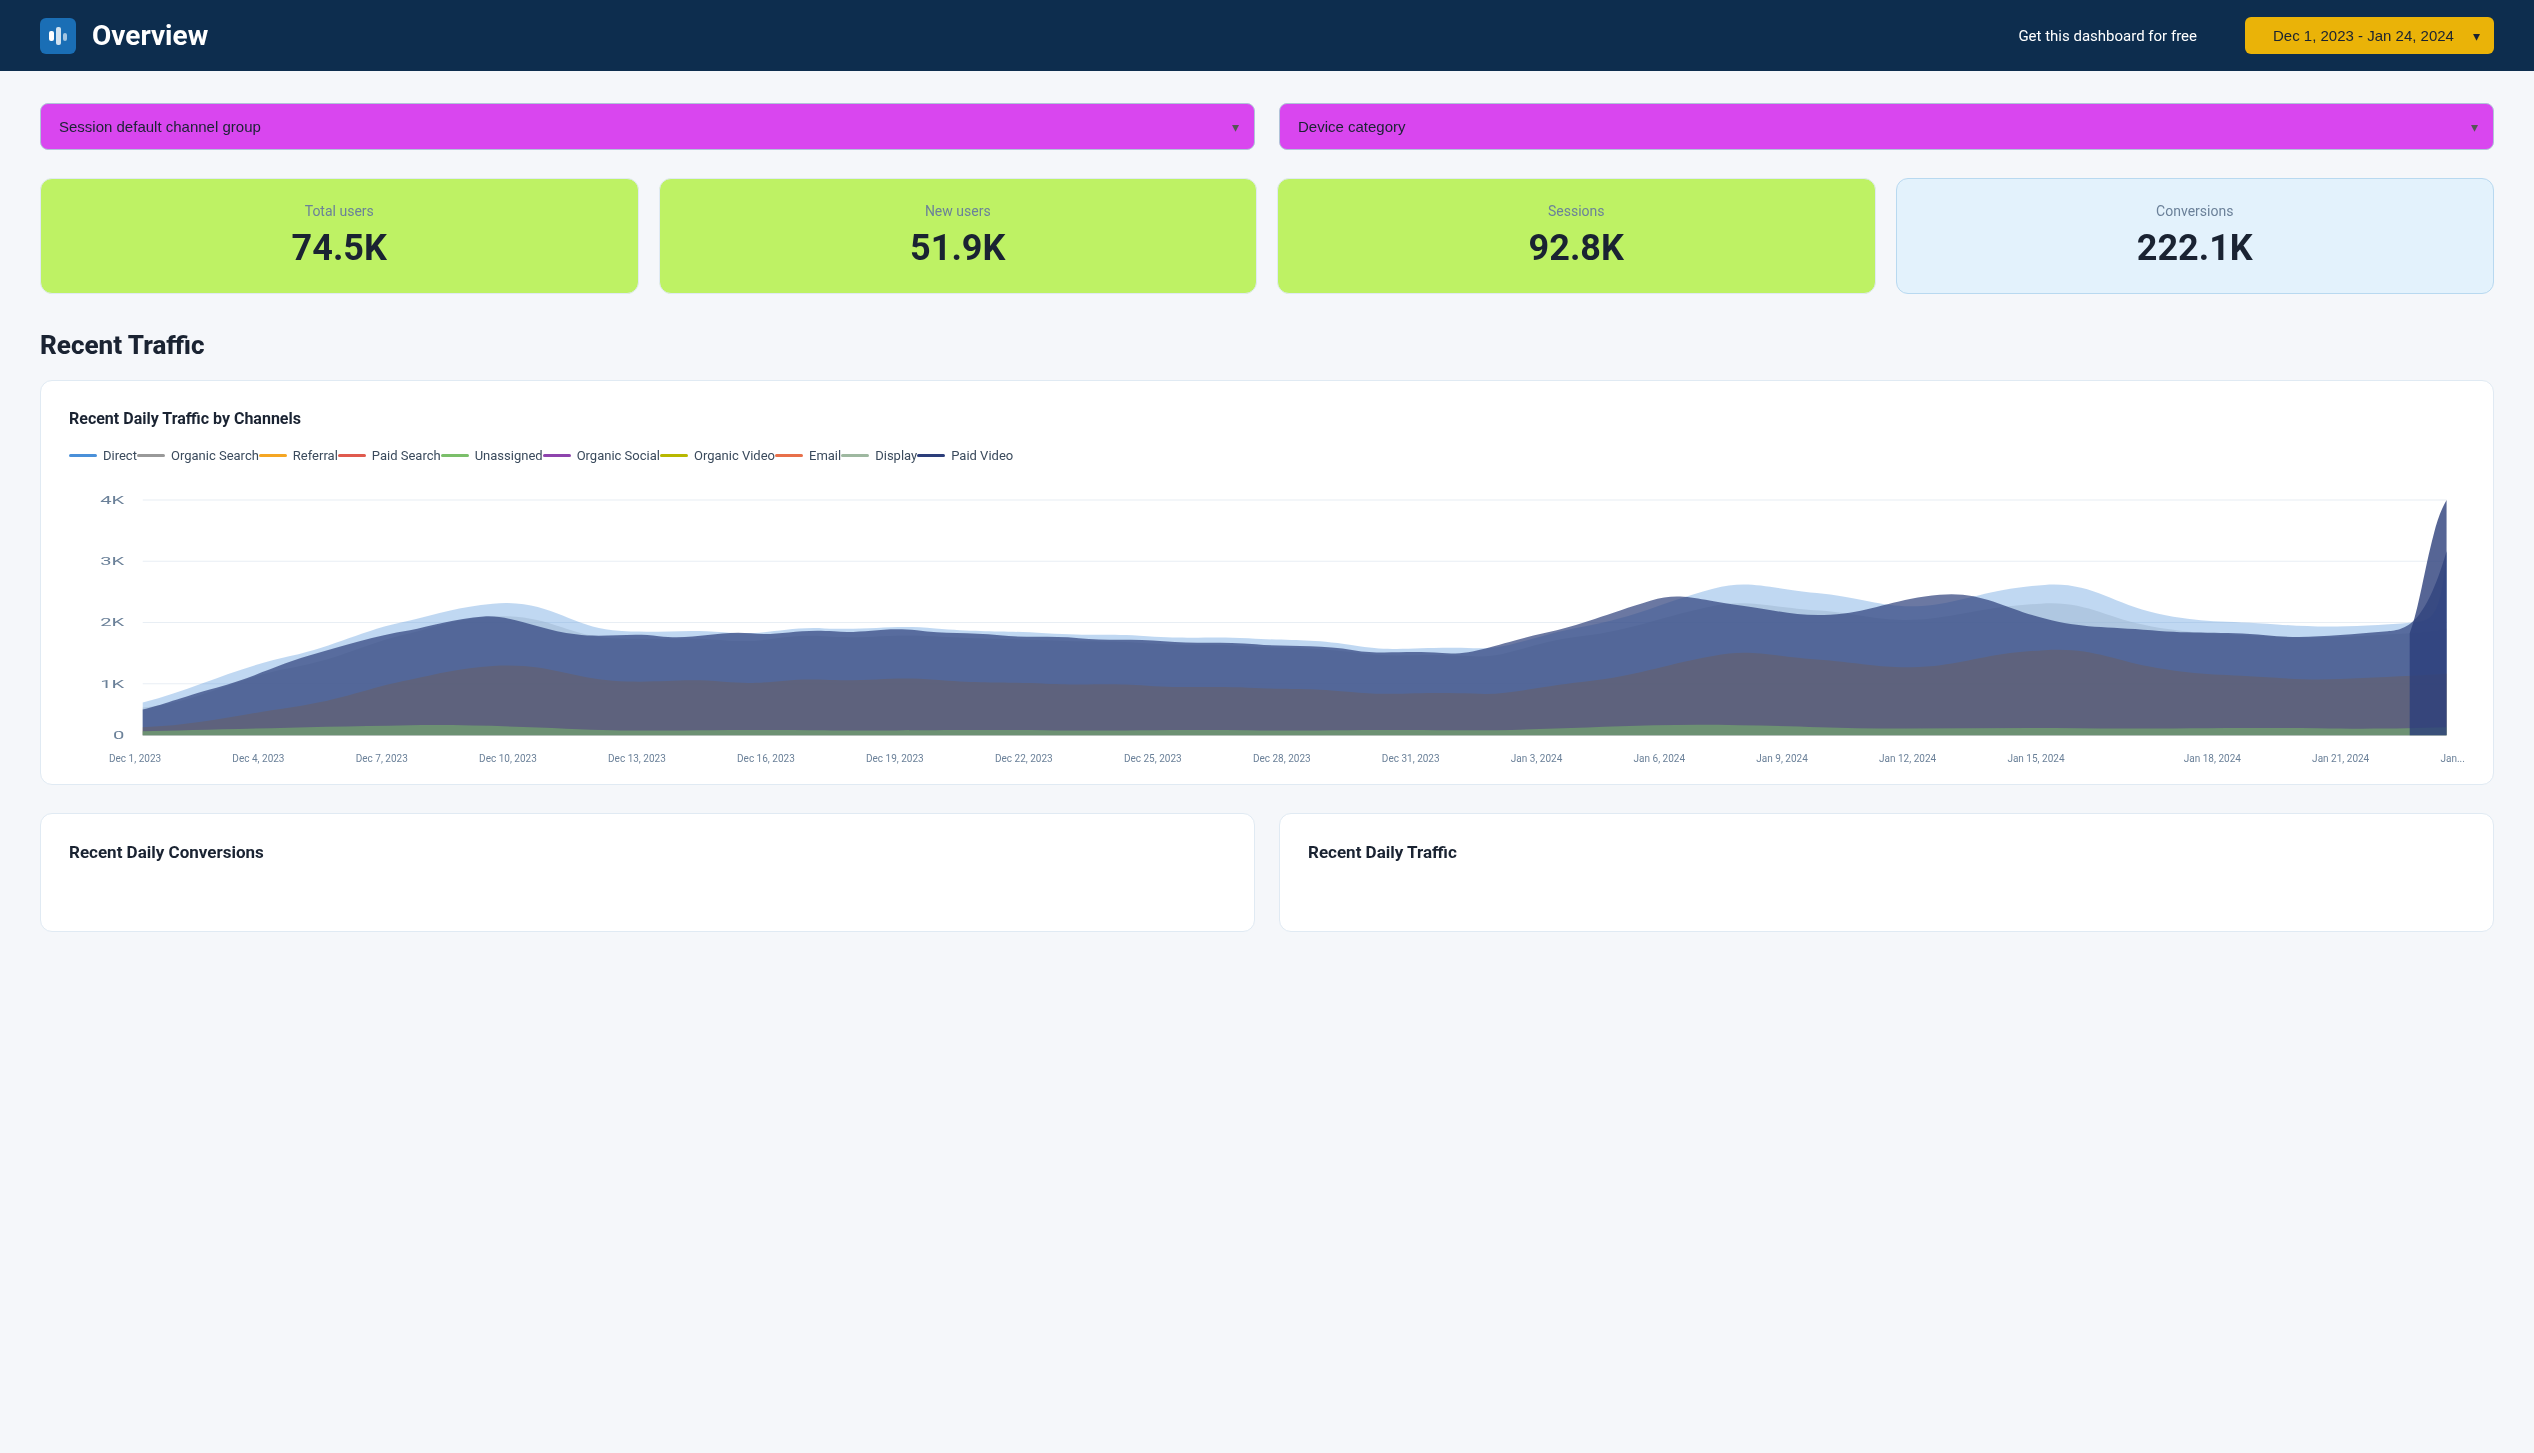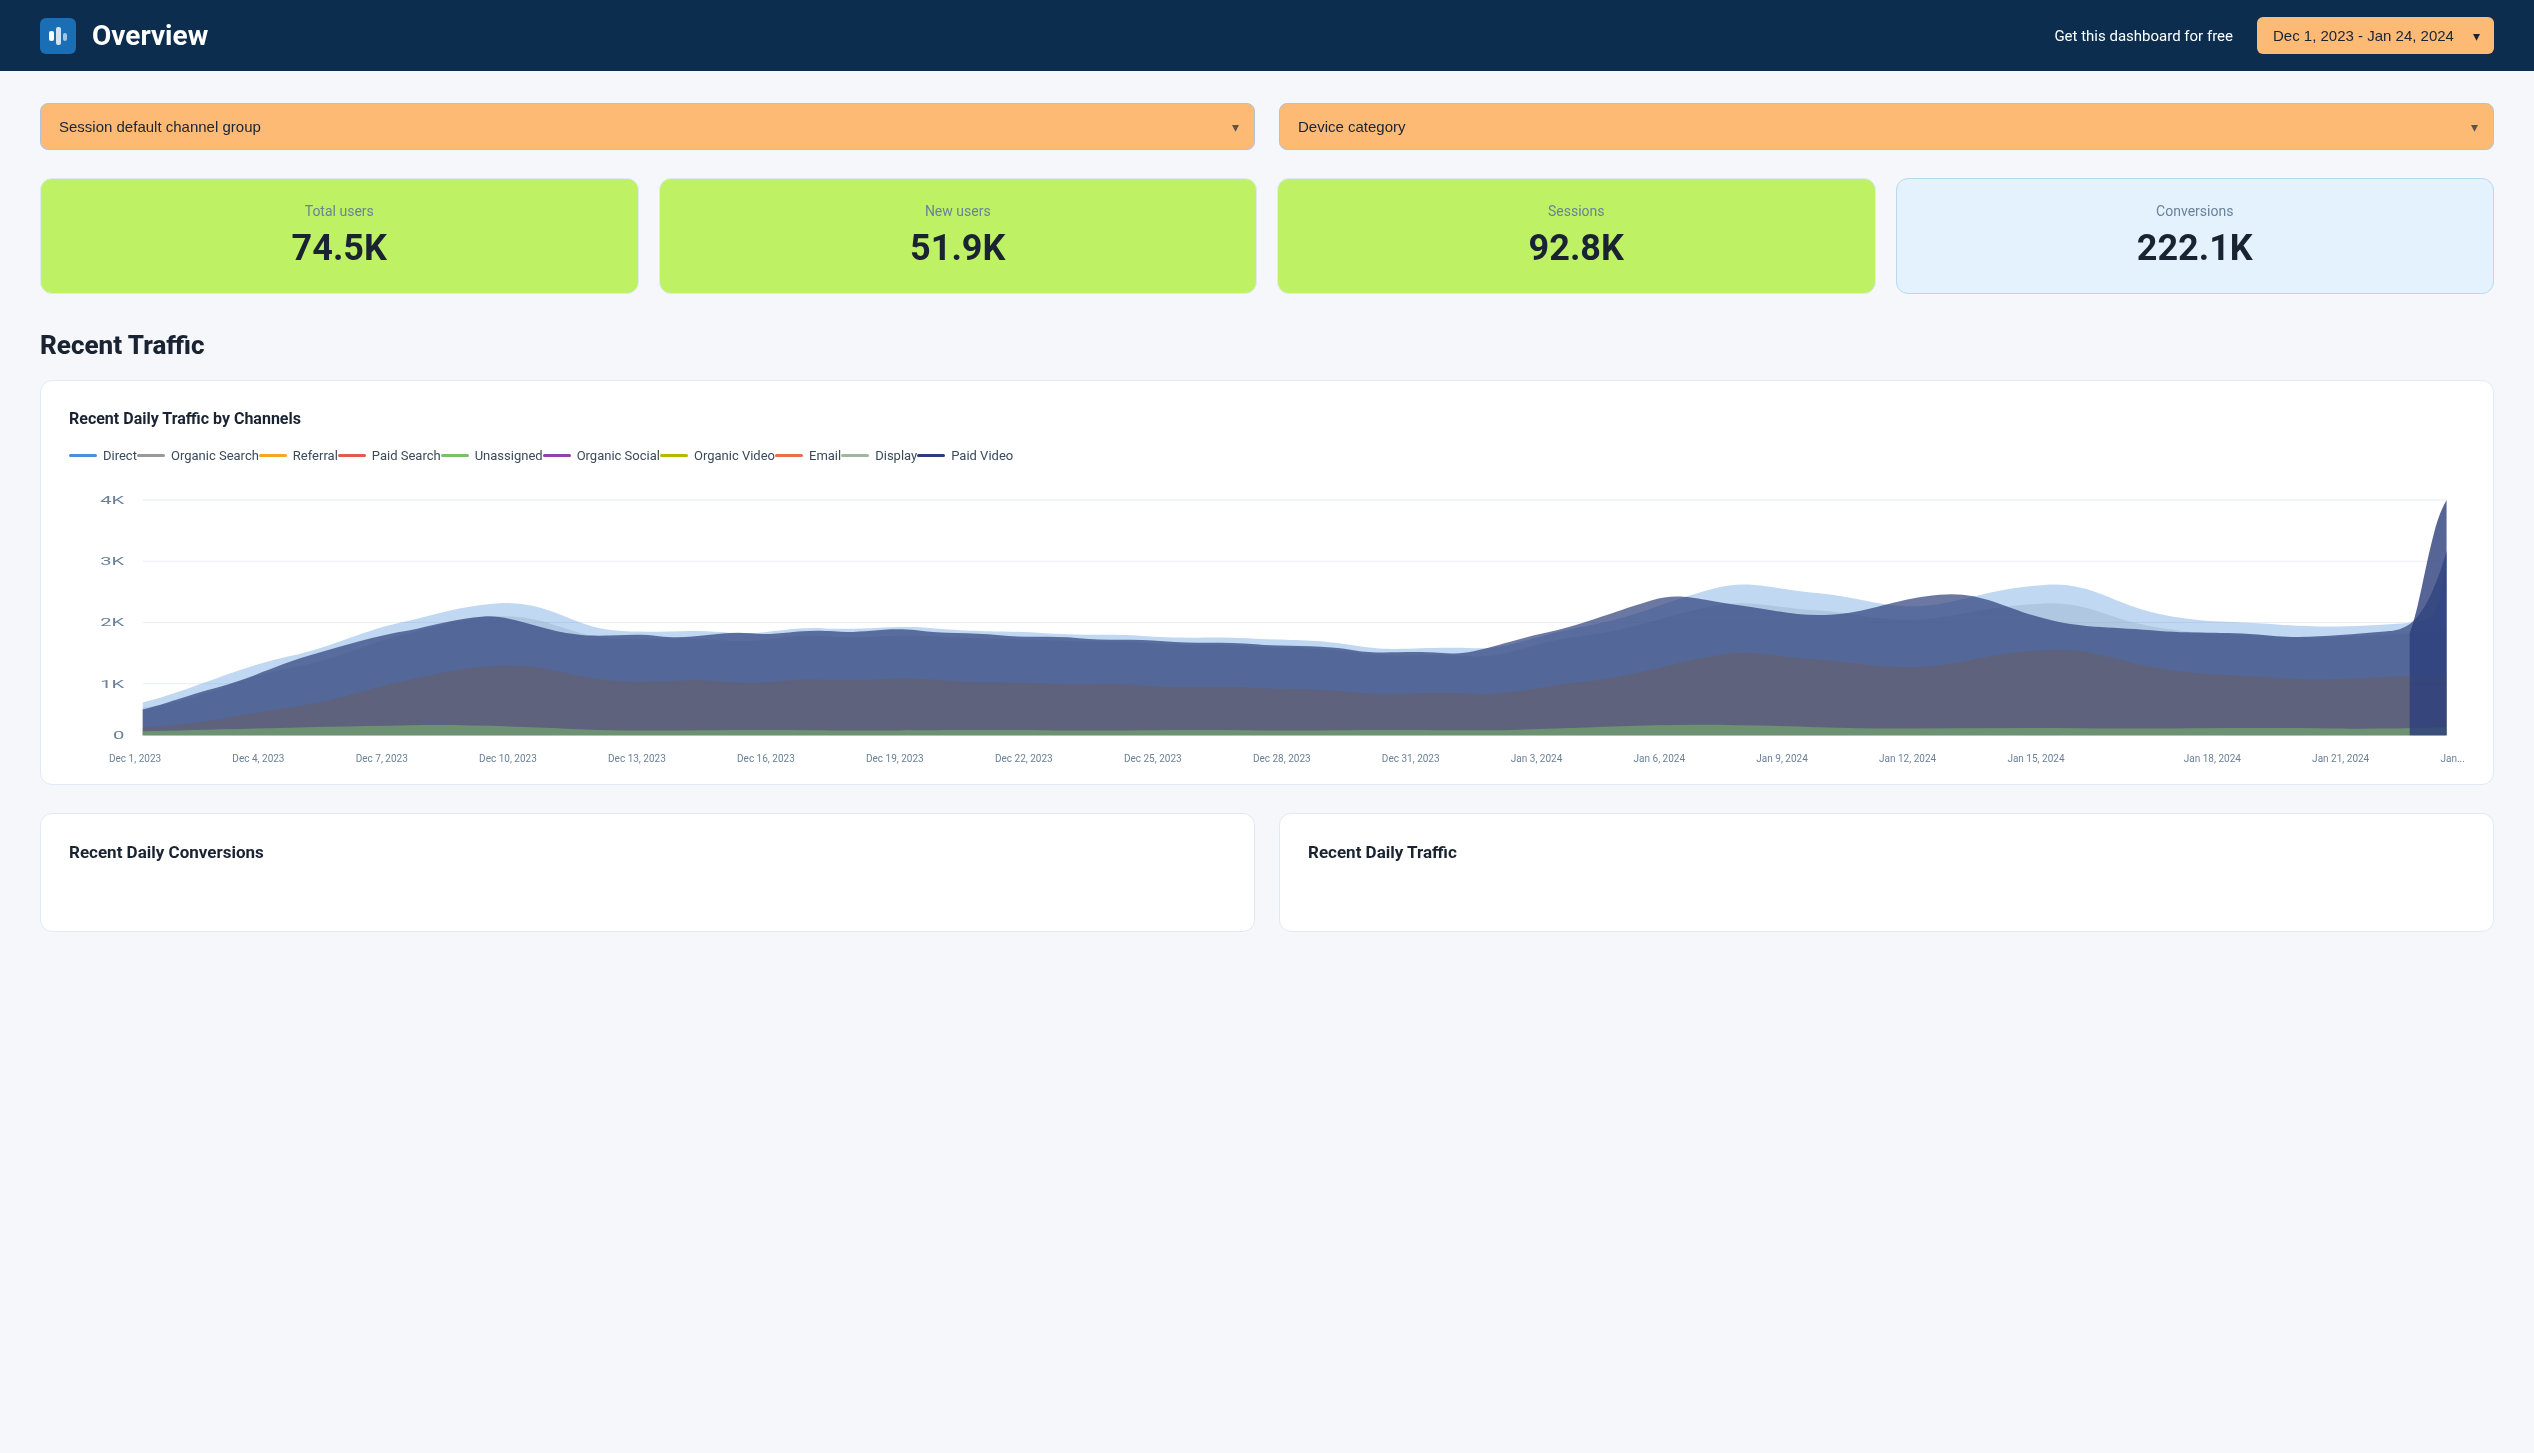--- a/index.html
+++ b/index.html
@@ -21,28 +21,29 @@
       border-radius: 6px;
       display: flex; align-items: center; justify-content: center;
       color: white; font-weight: 900; font-size: 18px;
     }
     .header-title { color: white; font-size: 28px; font-weight: 700; }
     .header-right { display: flex; align-items: center; gap: 24px; }
     .get-dashboard-link {
       color: white; font-size: 15px; cursor: pointer;
     }
     .date-range-select {
-      background: #fdba74; border: none; border-radius: 6px;
-      padding: 10px 40px 10px 16px;
+      background: #eab308; border: none; border-radius: 6px;
+      padding: 10px 40px 10px 28px;
       font-size: 15px; font-weight: 500;
       color: #1a2332;
       appearance: none;
       cursor: pointer;
       min-width: 218px;
       position: relative;
+      margin-left: 24px;
     }
     .date-range-wrapper { position: relative; }
     .date-range-wrapper::after {
       content: '▾'; position: absolute; right: 14px; top: 50%; transform: translateY(-50%);
       color: #1a2332; pointer-events: none; font-size: 14px;
     }
 
     
     .main { padding: 32px 40px; }
 
@@ -52,21 +53,21 @@
       position: relative;
       flex: 1;
     }
     .filter-select-wrapper select {
       width: 100%;
       border: 1.5px solid #b0c4d8;
       border-radius: 8px;
       padding: 14px 40px 14px 18px;
       font-size: 15px;
       color: #1a2332;
-      background: #fdba74;
+      background: #d946ef;
       appearance: none;
       cursor: pointer;
     }
     .filter-select-wrapper::after {
       content: '▾'; position: absolute; right: 16px; top: 50%; transform: translateY(-50%);
       color: #555; pointer-events: none; font-size: 14px;
     }
 
     
     .stats-row { display: flex; gap: 20px; margin-bottom: 36px; }

